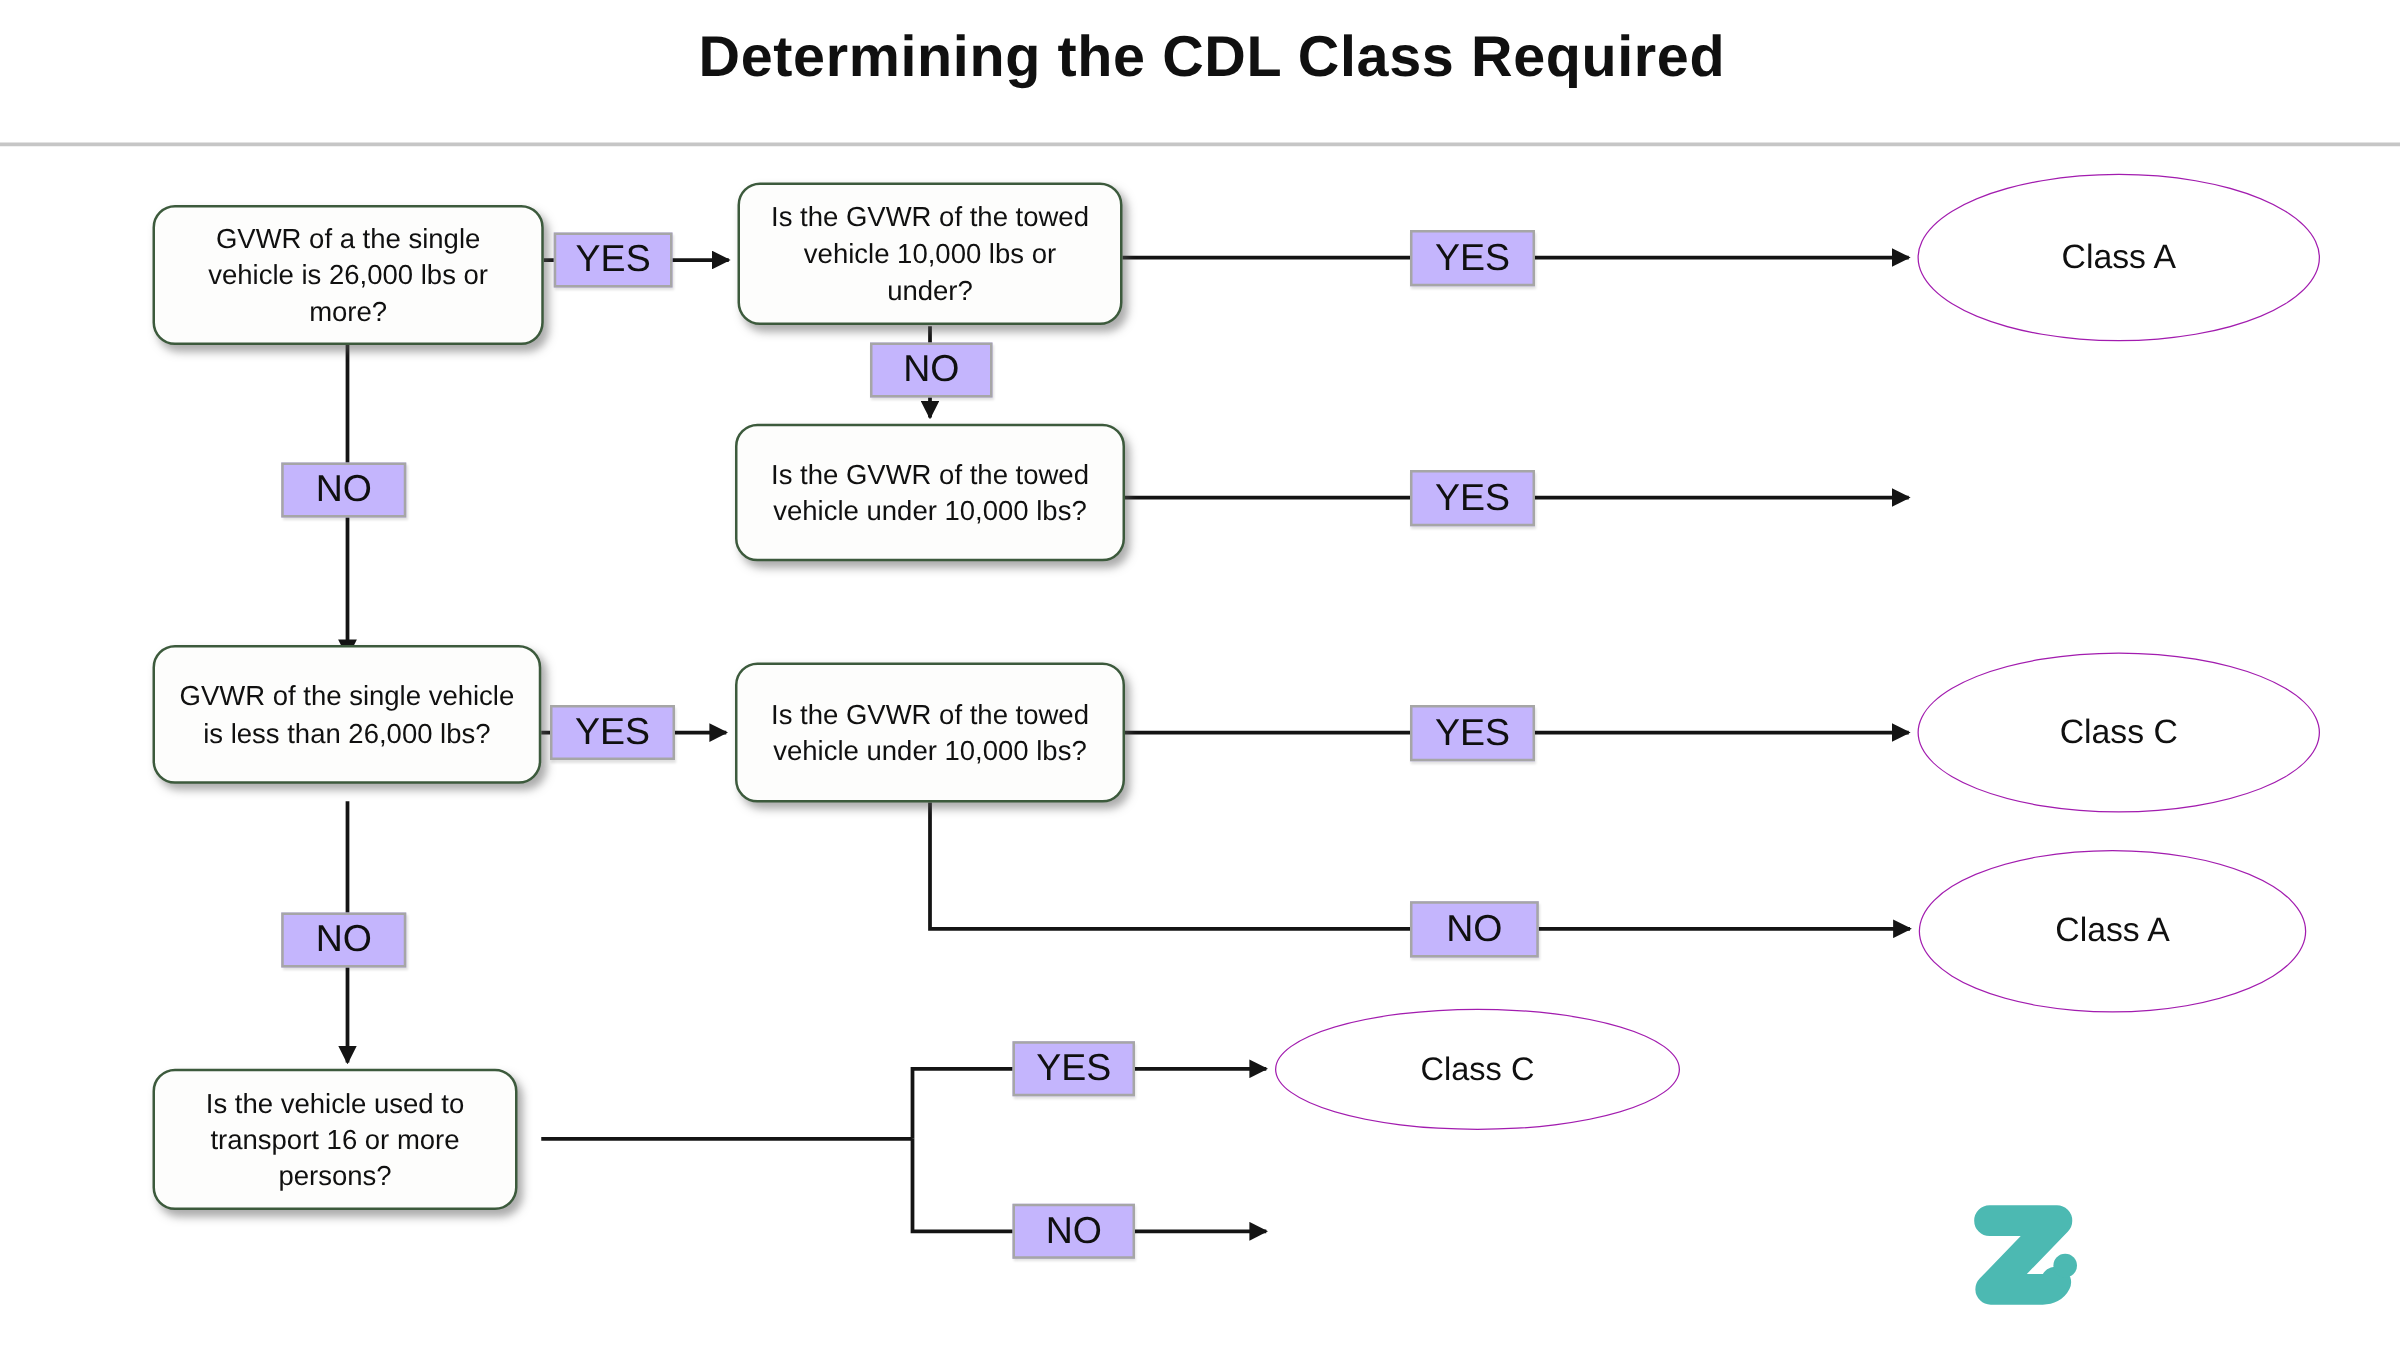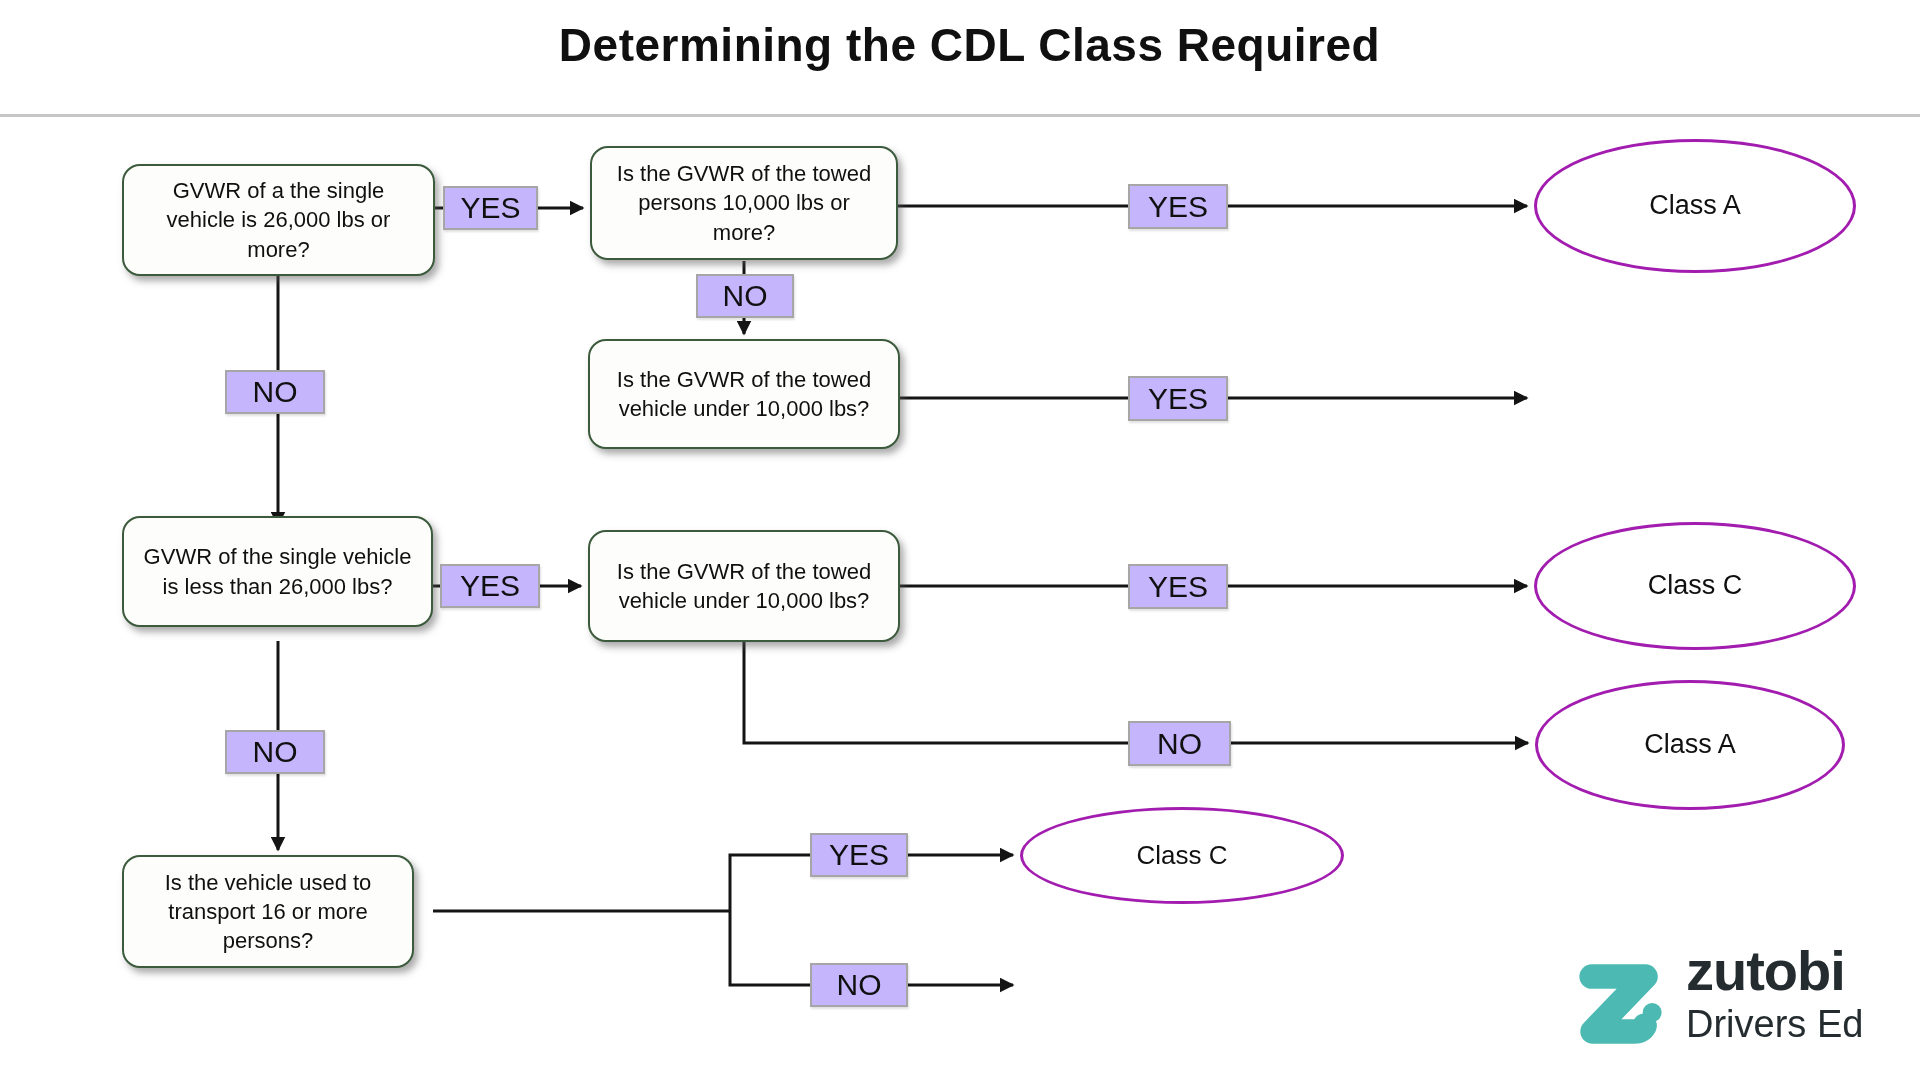--- a/index.html
+++ b/index.html
@@ -8,21 +8,21 @@
   .title{position:absolute;left:0;top:18px;width:100%;text-align:center;margin:0;
          font-size:46px;font-weight:600;color:#101010;letter-spacing:0.5px;}
   .rule{position:absolute;left:0;top:114px;width:100%;height:3px;background:#c6c6c6;}
   svg.wires{position:absolute;left:0;top:0;width:1920px;height:1080px;z-index:1;}
   .qbox{position:absolute;z-index:2;background:#fdfdfc;border:2px solid #3c5a3c;border-radius:18px;
         box-shadow:4px 5px 7px rgba(90,90,90,0.5);display:flex;align-items:center;justify-content:center;
         text-align:center;font-size:22px;line-height:1.32;color:#101010;padding:4px 14px;box-sizing:border-box;}
   .tag{position:absolute;z-index:3;background:#c4b5fd;border:2px solid #a6a6a6;
        display:flex;align-items:center;justify-content:center;font-size:30px;color:#101010;
        box-sizing:border-box;box-shadow:1px 2px 2px rgba(0,0,0,0.12);}
-  .oval{position:absolute;z-index:2;background:#ffffff;border:3px solid #a21caf;border-radius:50%;
+  .oval{position:absolute;z-index:2;background:#ffffff;border:1px solid #a21caf;border-radius:50%;
         display:flex;align-items:center;justify-content:center;text-align:center;
         font-size:27px;color:#101010;box-sizing:border-box;line-height:1.25;}
   .oval.small{font-size:26px;padding:0 52px;}
   .logo{position:absolute;left:1568px;top:948px;z-index:2;display:flex;align-items:flex-start;}
   .logo-z{width:104px;height:112px;}
   .logo-text{margin-left:14px;margin-top:-6px;color:#242c2f;}
   .logo-brand{font-size:56px;font-weight:700;letter-spacing:-1px;line-height:1.05;}
   .logo-tagline{font-size:38px;font-weight:400;letter-spacing:0px;margin-top:2px;}
 </style>
 </head>
@@ -52,21 +52,21 @@
       <path d="M433 911 H730"></path>
       <path d="M730 911 V855 H1013" marker-end="url(#arrow)"></path>
       <path d="M730 911 V985 H1013" marker-end="url(#arrow)"></path>
     </g>
   </svg>
 
   <div class="qbox" style="left:122px;top:147px;width:313px;height:112px;margin-top:17px;">
     <span>GVWR of a the single vehicle is 26,000 lbs or more?</span>
   </div>
   <div class="qbox" style="left:590px;top:146px;width:308px;height:114px;">
-    <span>Is the GVWR of the towed persons 10,000 lbs or more?</span>
+    <span>Is the GVWR of the towed vehicle 10,000 lbs or under?</span>
   </div>
   <div class="qbox" style="left:588px;top:339px;width:312px;height:110px;">
     <span>Is the GVWR of the towed vehicle under 10,000 lbs?</span>
   </div>
   <div class="qbox" style="left:122px;top:516px;width:311px;height:111px;">
     <span>GVWR of the single vehicle is less than 26,000 lbs?</span>
   </div>
   <div class="qbox" style="left:588px;top:530px;width:312px;height:112px;">
     <span>Is the GVWR of the towed vehicle under 10,000 lbs?</span>
   </div>
@@ -97,19 +97,15 @@
   </div>
   <div class="oval small" style="left:1020px;top:807px;width:324px;height:97px;">
     <span>Class C</span>
   </div>
 
   <div class="logo">
     <svg class="logo-z" viewBox="0 0 110 110">
       <path d="M25 26 H82 L26 84 H70 C75 84 79 82 81 78" stroke="#4cb9b2" stroke-width="26" stroke-linecap="round" stroke-linejoin="round" fill="none"></path>
       <circle cx="89" cy="64" r="10" fill="#4cb9b2"></circle>
     </svg>
-    <div class="logo-text">
-      <div class="logo-brand">zutobi</div>
-      <div class="logo-tagline">Drivers Ed</div>
-    </div>
   </div>
 
 </div>
 
 </body></html>

